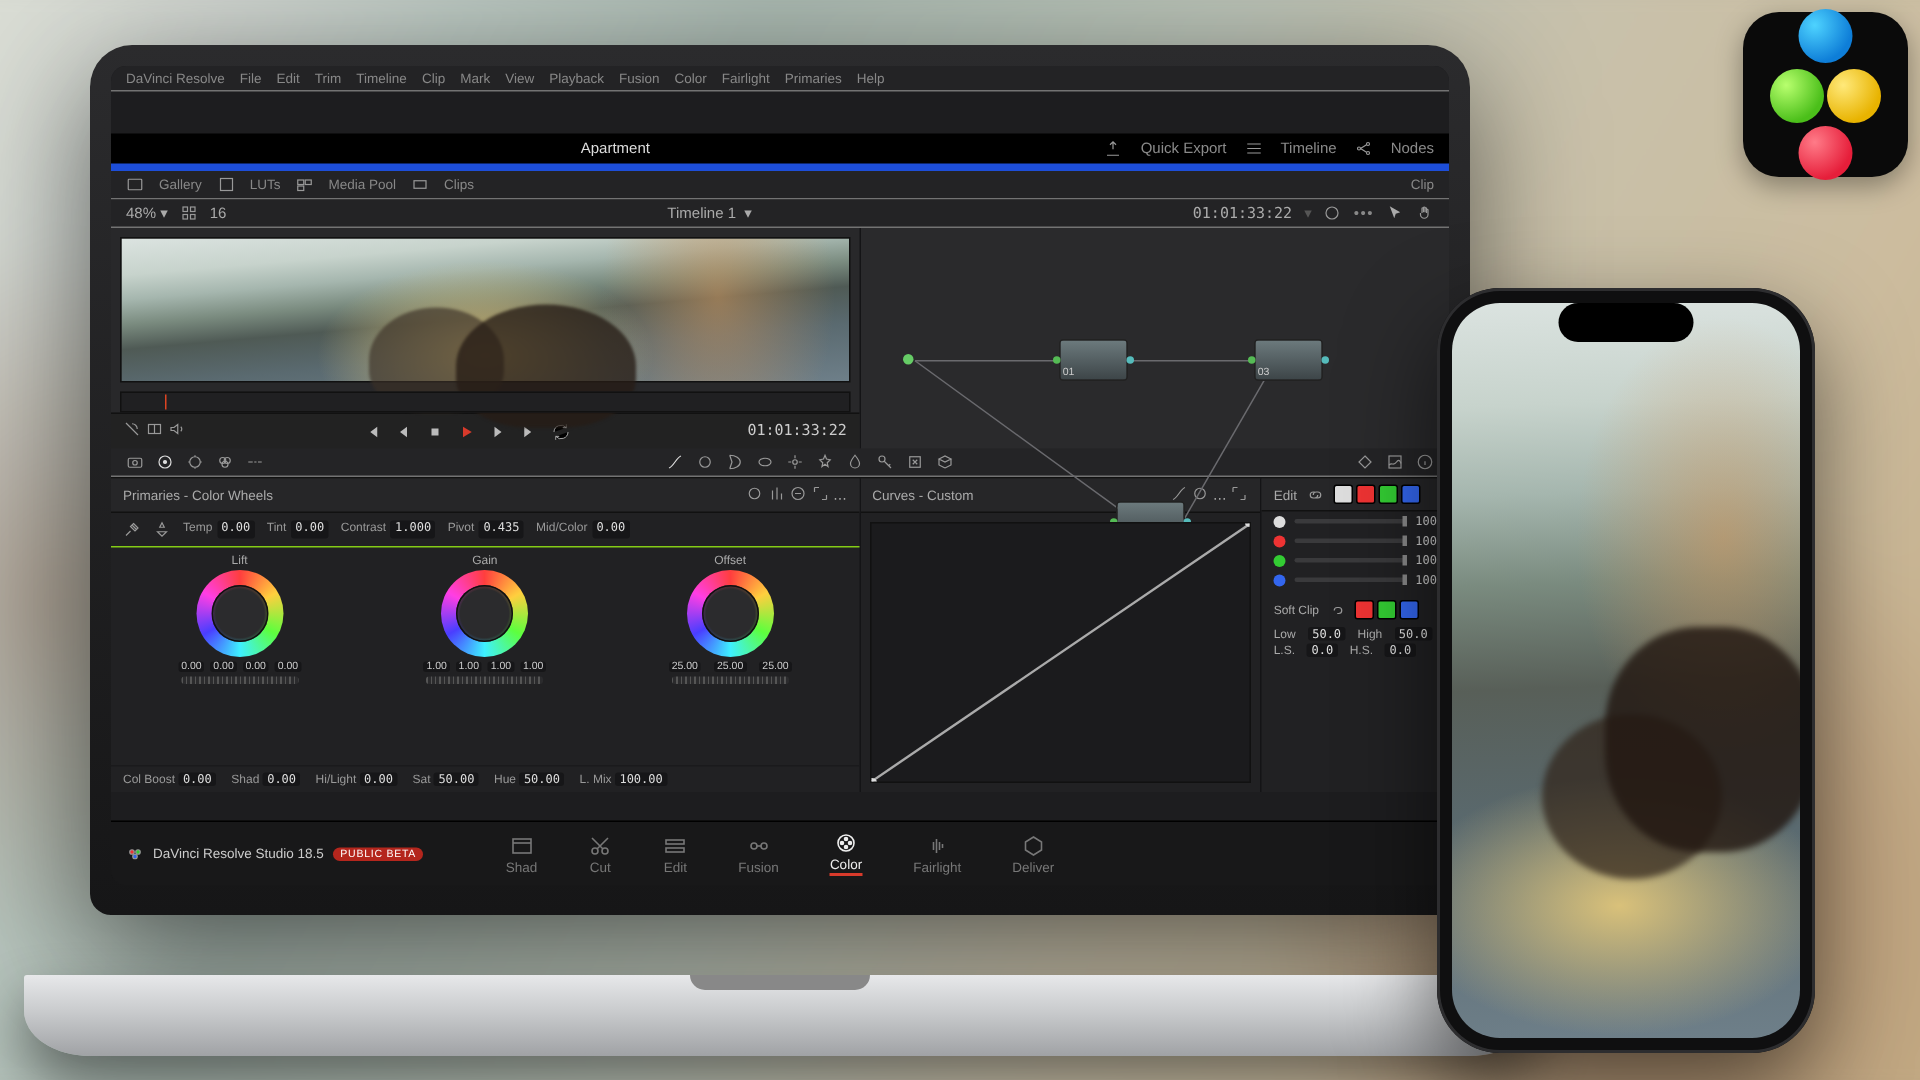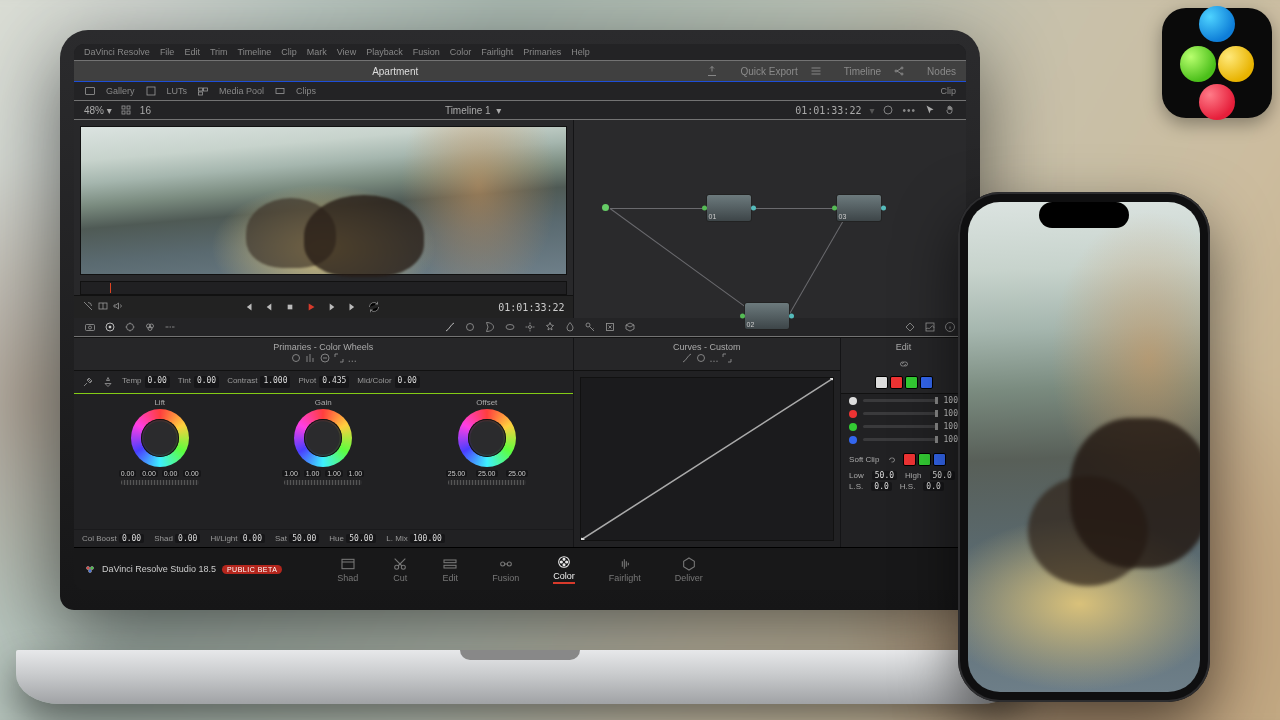--- a/index.html
+++ b/index.html
@@ -50,23 +50,23 @@
     box-shadow: 0 18px 36px rgba(0,0,0,0.45);
   }
   .notch { position:absolute; left:50%; top:0; transform:translateX(-50%); width:120px; height:10px;
            background:#888; border-radius:0 0 10px 10px; }
 
   
   .menubar, .tabbar, .ctrlbar { display:flex; align-items:center; gap:10px; padding:3px 10px;
     background:#232325; border-bottom:1px solid #737373; color:#888; font-size:9px; white-space:nowrap; }
   .menubar span, .tabbar span { cursor:default; }
   .titlebar { display:flex; align-items:center; justify-content:space-between; padding:4px 10px;
-    background:#404040; border-bottom:1px solid #1d4ed8; font-size:10px; }
+    background:#000000; border-bottom:5px solid #1d4ed8; font-size:10px;margin-top:28px; }
   .titlebar .rbtn { display:flex; gap:12px; color:#8a8a8a; }
-  .titlebar .rbtn span { display:flex; gap:22px; align-items:center; }
+  .titlebar .rbtn span { display:flex; gap:12px; align-items:center; }
   .ico { width:12px; height:12px; display:inline-block; color:#999; }
   .ico svg { width:100%; height:100%; stroke:currentColor; fill:none; stroke-width:1.6; }
 
   .ctrlbar { justify-content:space-between; font-size:10px; color:#aaa; }
   .ctrlbar .grp { display:flex; gap:8px; align-items:center; }
 
   
   .main { flex:1; display:flex; background:#28282a; min-height:0; }
   .viewer { width:56%; display:flex; flex-direction:column; border-right:1px solid #141416; }
   .vimg {
@@ -99,21 +99,21 @@
     font-size:7px; color:#ccc; display:flex; align-items:flex-end; justify-content:flex-start; padding:1px 2px;}
   .node::before { content:""; position:absolute; left:-5px; top:50%; width:5px; height:5px; background:#5b5; border-radius:50%; transform:translateY(-50%);}
   .node::after  { content:""; position:absolute; right:-5px; top:50%; width:5px; height:5px; background:#5bb; border-radius:50%; transform:translateY(-50%);}
   .wire { position:absolute; height:1px; background:#6a6a6e; transform-origin:left center;}
 
   
   .panels { height:210px; display:flex; border-top:1px solid #111; background:#212123; }
   .pnl { display:flex; flex-direction:column; border-right:1px solid #141416; }
   .pnl:last-child{border-right:none;}
   .pnl .hdr { font-size:9px; color:#aaa; padding:4px 8px; background:#262628; border-bottom:1px solid #111;
-    display:flex; justify-content:space-between; align-items:center;flex-direction:column;}
+    display:flex; justify-content:space-between; align-items:center;}
   .primaries { width:56%; }
   .paramrow{ display:flex; gap:8px; padding:5px 8px; font-size:8px; color:#999; border-bottom:1px solid #84cc16;}
   .paramrow span{display:flex; gap:3px;}
   .val{ color:#ddd; background:#161618; padding:0 3px; border-radius:2px; font-family:monospace;}
   .wheels{ flex:1; display:flex; justify-content:space-around; align-items:flex-start; padding:4px 4px 2px;}
   .wheelbox{ width:82px; text-align:center; font-size:8px; color:#aaa;}
   .wheel{ width:58px; height:58px; margin:2px auto 3px; border-radius:50%;
     background: conic-gradient(#ff3e3e,#ffcf3e,#5dff3e,#3ef0ff,#4a3eff,#ff3ee4,#ff3e3e);
     position:relative;}
   .wheel::after{content:""; position:absolute; inset:10px; border-radius:50%;
@@ -627,21 +627,21 @@
             <div class="scrow">
                 <span>L.S.</span>
                 <span class="val">0.0</span>
                                <span>H.S.</span>
                 <span class="val">0.0</span>
               </div>
           </div>
         </div>
       </div>
 
-      <div class="pages" style="position:relative;">
+      <div class="pages" style="position:relative;margin-top:19px;">
         <div class="brand">
           <span class="ico"><svg viewBox="0 0 24 24">
                 <circle cx="8" cy="10" r="3" fill="#e33"></circle>
                 <circle cx="16" cy="10" r="3" fill="#3c3"></circle>
                 <circle cx="12" cy="16" r="3" fill="#36e"></circle>
               </svg></span>
           <span>DaVinci Resolve Studio 18.5</span>
           <span class="pill">PUBLIC BETA</span>
         </div>
         <div class="pg">

